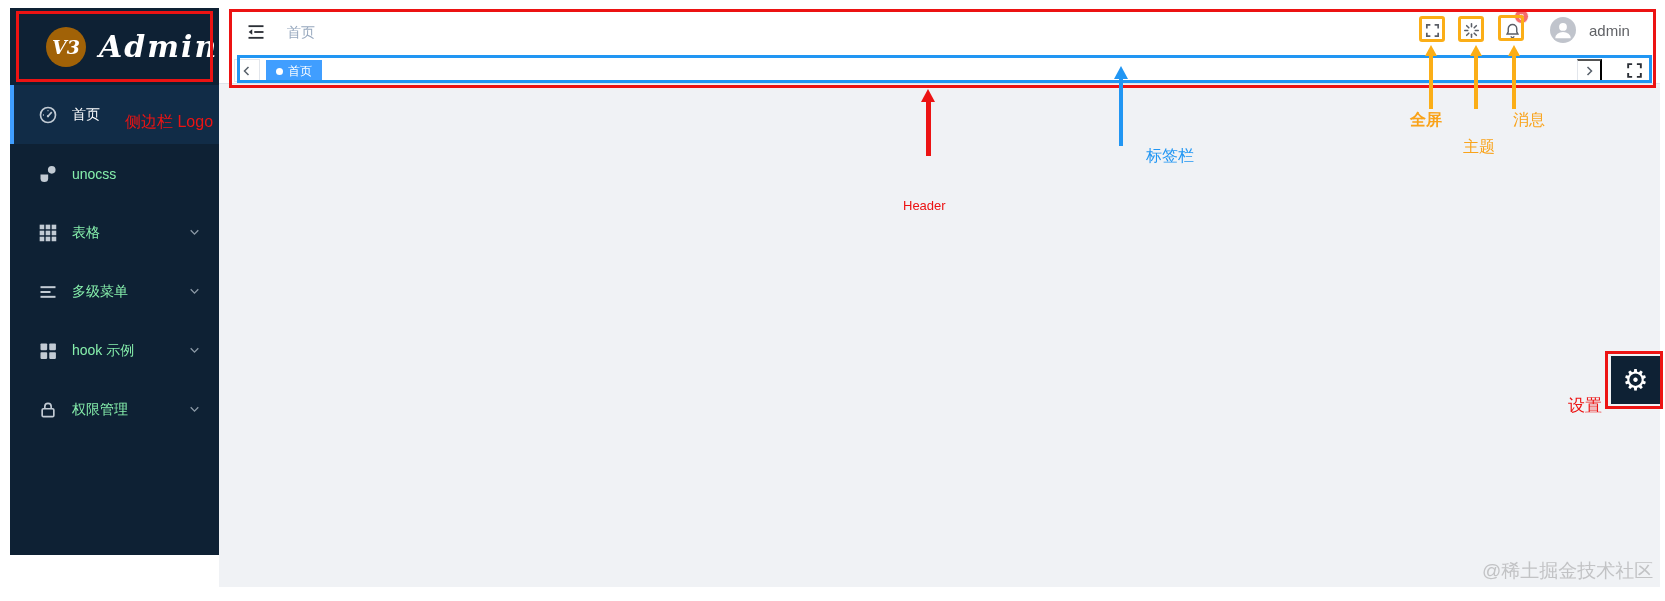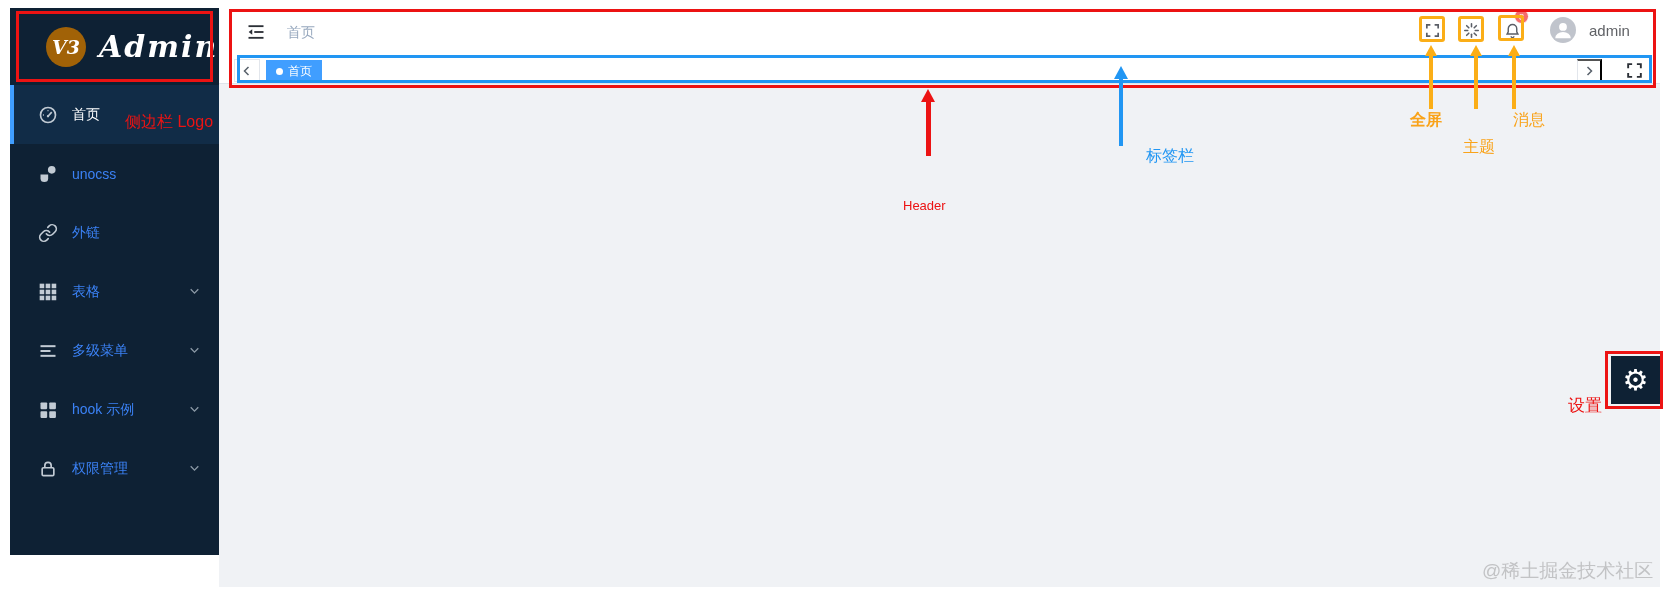--- a/index.html
+++ b/index.html
@@ -10,21 +10,21 @@
   
   #sidebar { position:absolute; left:10px; top:8px; width:209px; height:547px; background:#0e2134; }
   #logo-row { height:77px; display:flex; align-items:center; padding-left:36px; }
   #logo-circle { width:40px; height:40px; border-radius:50%; background:#a16207; color:#fff;
     display:flex; align-items:center; justify-content:center;
     font-family:"DejaVu Serif",serif; font-style:italic; font-weight:bold; font-size:19px; }
   #logo-title { margin-left:13px; color:#fff; font-family:"DejaVu Serif",serif;
     font-style:italic; font-weight:bold; font-size:30px; letter-spacing:2px; }
   #menu { position:absolute; top:77px; left:0; right:0; }
   .menu-item { position:relative; height:59px; display:flex; align-items:center;
-    padding:0 18px 0 28px; color:#3b82f6; font-size:14px; cursor:pointer; }
+    padding:0 18px 0 28px; color:#86efac; font-size:14px; cursor:pointer; }
   .menu-item.active { background:#112c47; color:#fff; }
   .active-stripe { position:absolute; left:0; top:0; width:4px; height:100%; background:#409eff; }
   .mi-icon { width:20px; height:20px; margin-right:14px; color:#c2cbd4; flex:none; display:flex; }
   .mi-icon svg { width:100%; height:100%; }
   .mi-label { white-space:nowrap; }
   .mi-chevron { margin-left:auto; width:13px; height:13px; color:#8b99a6; display:flex; }
   .mi-chevron svg { width:100%; height:100%; }
 
   
   #header { position:absolute; left:219px; top:8px; width:1441px; height:49px; background:#fff; }
@@ -119,29 +119,20 @@
       <div class="menu-item">
         <span class="mi-icon">
           <svg viewBox="0 0 24 24" fill="currentColor">
             <circle cx="16.5" cy="7" r="4.6"></circle>
             <path d="M3 12.5 h9.2 V17 a4.6 4.6 0 0 1 -9.2 0 Z"></path>
           </svg>
         </span>
         <span class="mi-label">unocss</span>
       </div>
 
-      <div class="menu-item">
-        <span class="mi-icon">
-          <svg viewBox="0 0 24 24" fill="none" stroke="currentColor" stroke-width="2" stroke-linecap="round">
-            <path d="M10 13a5 5 0 0 0 7.54.54l3-3a5 5 0 0 0-7.07-7.07l-1.72 1.71"></path>
-            <path d="M14 11a5 5 0 0 0-7.54-.54l-3 3a5 5 0 0 0 7.07 7.07l1.71-1.71"></path>
-          </svg>
-        </span>
-        <span class="mi-label">外链</span>
-      </div>
 
       <div class="menu-item">
         <span class="mi-icon">
           <svg viewBox="0 0 24 24" fill="currentColor">
             <rect x="2" y="2" width="5.5" height="5.5"></rect>
               <rect x="9.2" y="2" width="5.5" height="5.5"></rect>
               <rect x="16.4" y="2" width="5.5" height="5.5"></rect>
             <rect x="2" y="9.2" width="5.5" height="5.5"></rect>
               <rect x="9.2" y="9.2" width="5.5" height="5.5"></rect>
               <rect x="16.4" y="9.2" width="5.5" height="5.5"></rect>

